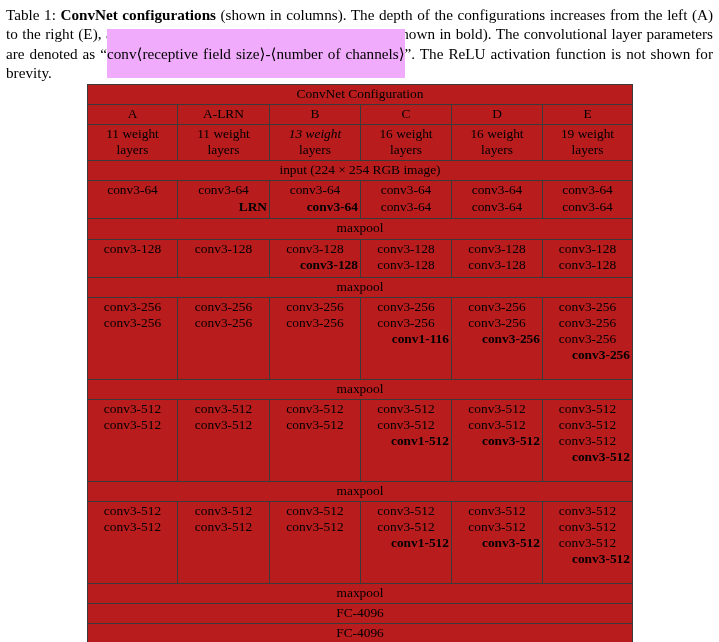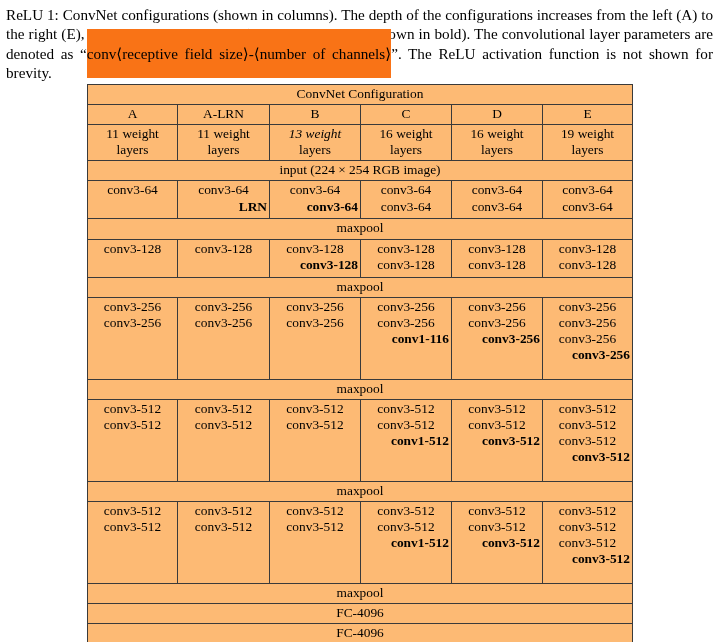--- a/index.html
+++ b/index.html
@@ -25,23 +25,23 @@
   .caption {
     position: absolute;
     left: 6px;
     top: 5px;
     width: 707px;
     font-size: 15.2px;
     line-height: 19.3px;
     text-align: justify;
     text-justify: inter-word;
   }
-  .caption .bold { font-weight: normal; }
+  .caption .bold { font-weight: bold; }
   .hl {
-    background: #f97316;
+    background: #f0abfc;
     padding: 16px 0px;
   }
   .nowrapline { white-space: nowrap; }
 
   
   .tablewrap {
     position: absolute;
     left: 87px;
     top: 84px;
     width: 545px;
@@ -51,21 +51,21 @@
     width: 545px;
     font-size: 13.4px;
     table-layout: fixed;
   }
   table.cfg td {
     border: 1px solid #3a3a3a;
     text-align: center;
     vertical-align: top;
     padding: 1px 2px 2px 2px;
     line-height: 16.1px;
-    background: #fdba74;
+    background: #b91c1c;
   }
   table.cfg td.mid { vertical-align: middle; }
   td.hdrtop { padding-top: 2px; padding-bottom: 3px; }
   td.colname { padding-top: 1px; padding-bottom: 2px; }
   td.weights { padding-top: 1px; padding-bottom: 3px; }
   td.fullrow { padding-top: 1px; padding-bottom: 3px; }
   .b { font-weight: bold; text-align: right; }
   .cell-lines span { display: block; }
   
   tr.block-256 td { height: 78px; }
@@ -73,21 +73,21 @@
   tr.block-512b td { height: 78px; }
   tr.block-64 td  { height: 34px; }
   tr.block-128 td { height: 34px; }
 </style>
 </head>
 <body>
 
 <div class="page">
 
   <div class="caption">
-    <span>ReLU 1:</span>
+    <span>Table 1:</span>
     <span class="bold">ConvNet configurations</span><span> (shown in columns). The depth of the configurations increases from the left (A) to the right (E), as more layers are added (the added layers are shown in bold). The convolutional layer parameters are denoted as “</span><span class="hl nowrapline">conv⟨receptive field size⟩-⟨number of channels⟩</span><span>”. The ReLU activation function is not shown for brevity.</span>
   </div>
 
   <div class="tablewrap">
     <table class="cfg">
       <colgroup>
         <col style="width:90px">
           <col style="width:92px">
           <col style="width:91px">
         <col style="width:91px">

